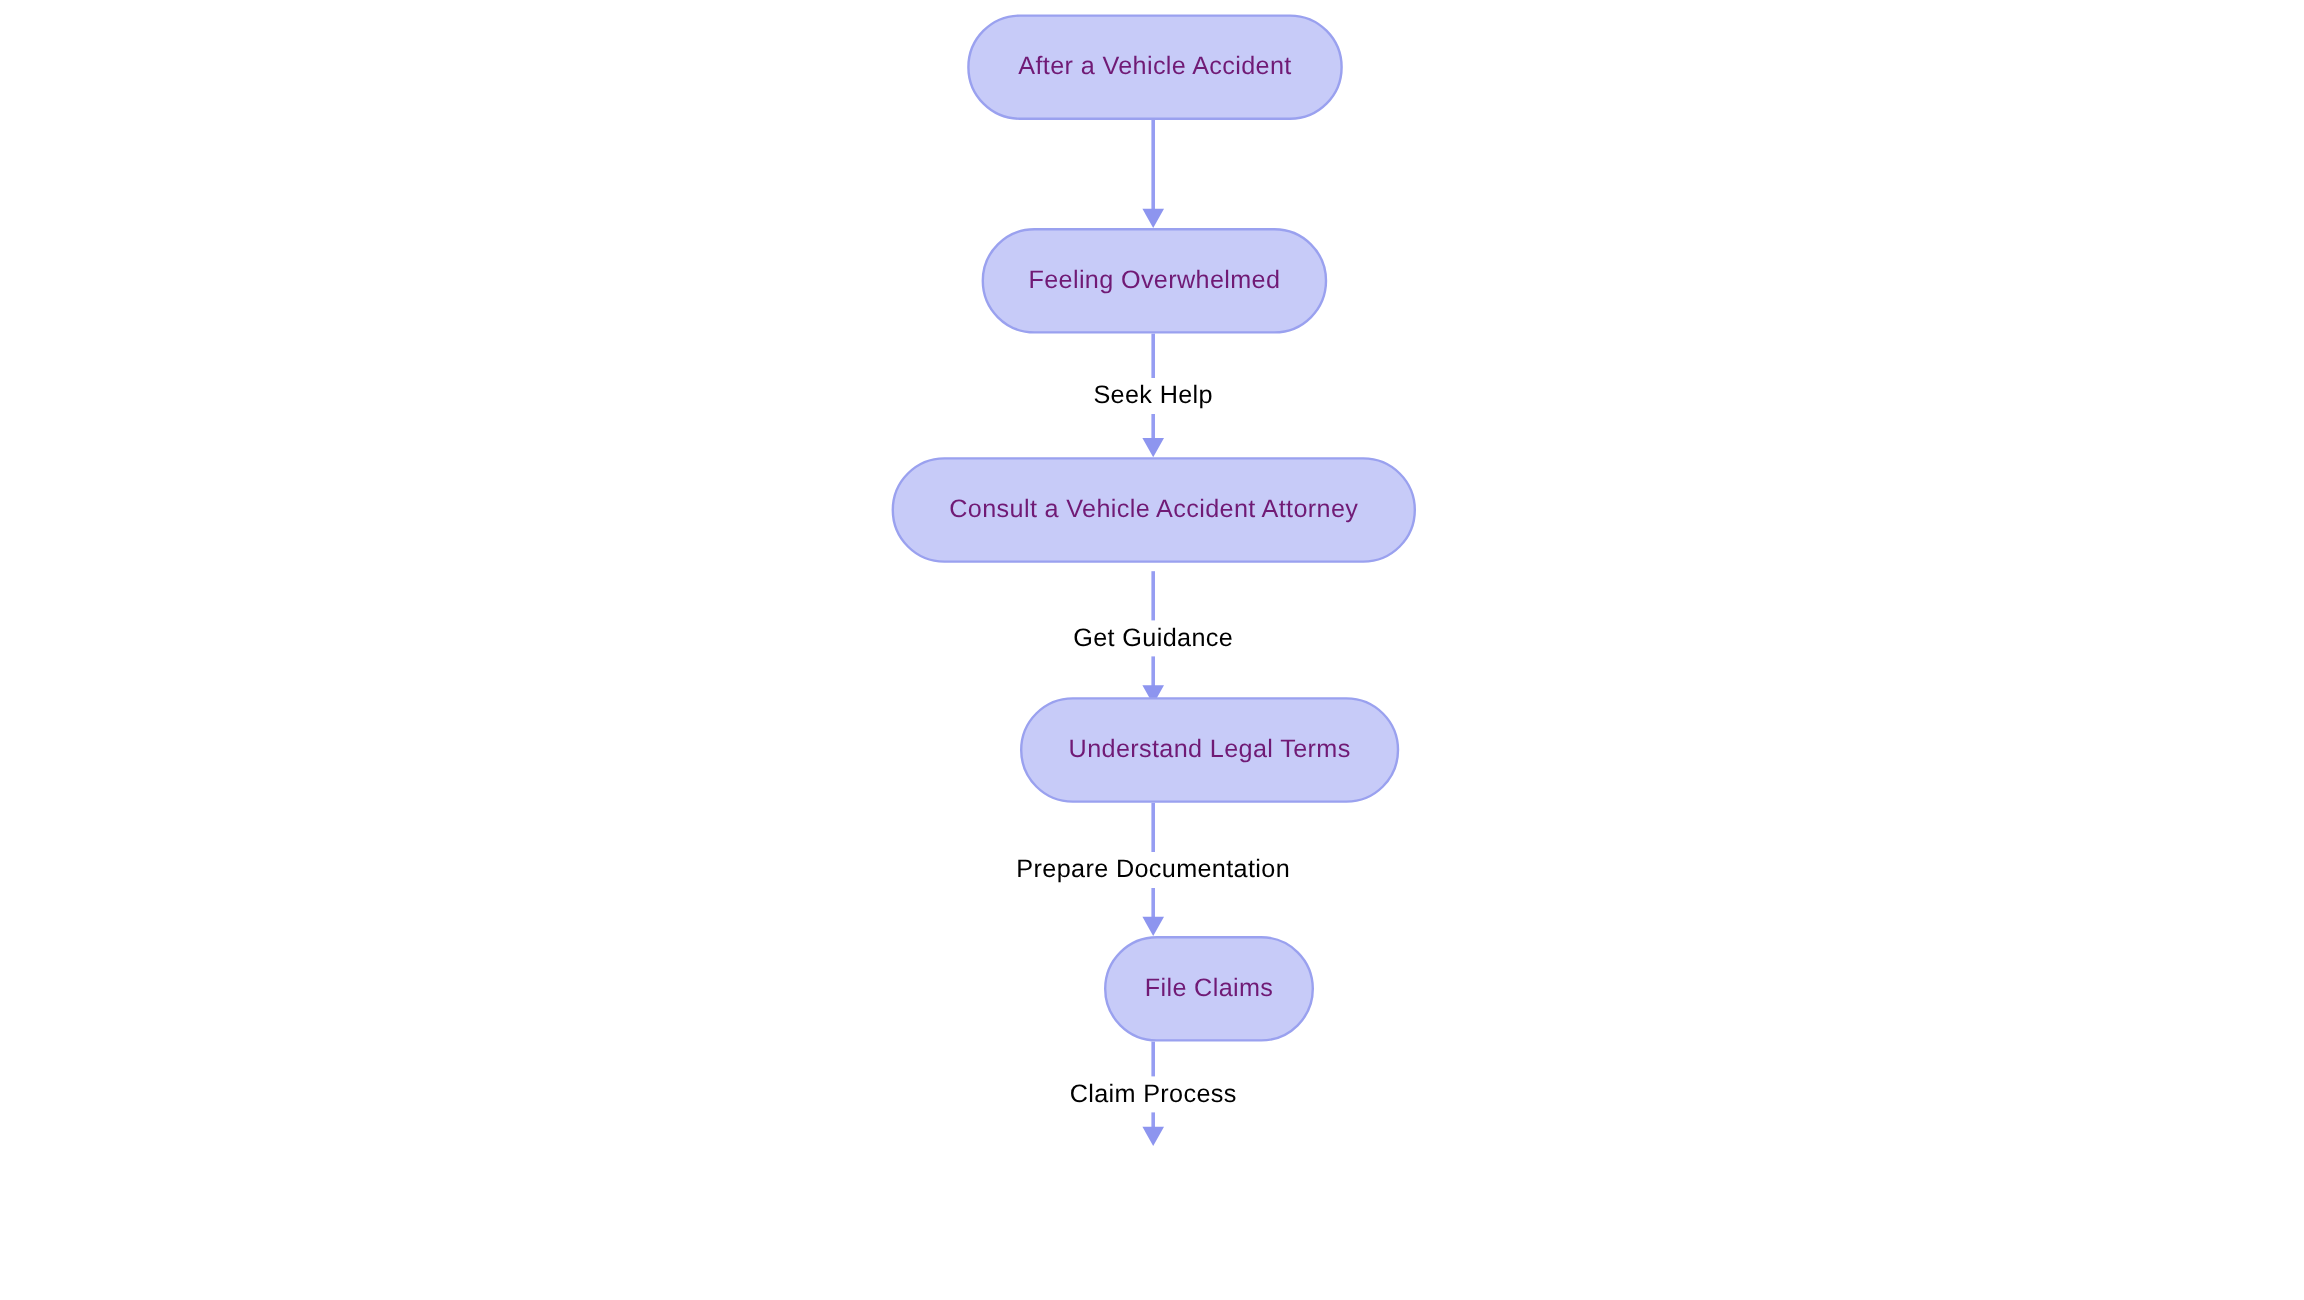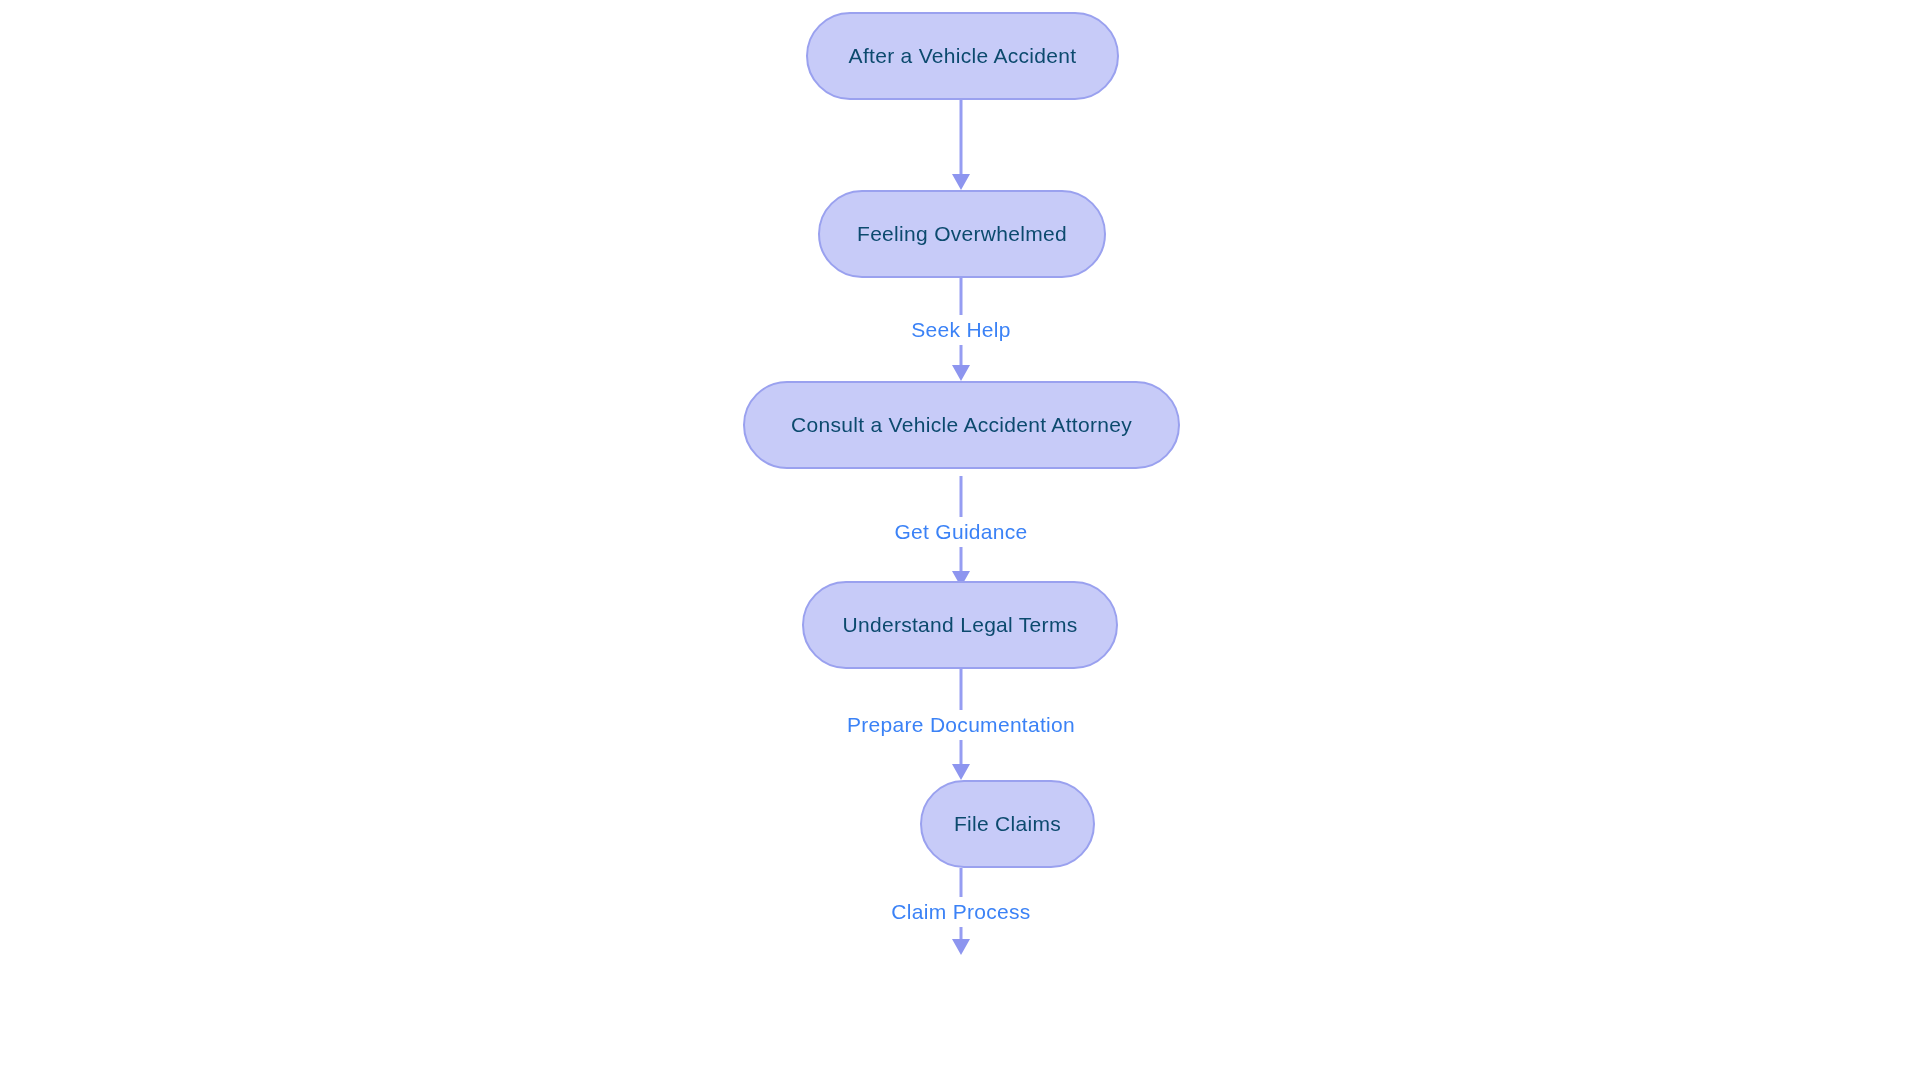--- a/index.html
+++ b/index.html
@@ -19,33 +19,33 @@
     height: 1083px;
     background: #ffffff;
   }
   .node {
     position: absolute;
     height: 88px;
     box-sizing: border-box;
     background: #c7cbf8;
     border: 2px solid #9aa1ef;
     border-radius: 44px;
-    color: #0c4a6e;
+    color: #701a75;
     font-size: 21px;
     letter-spacing: 0.3px;
     display: flex;
     align-items: center;
     justify-content: center;
     text-align: center;
     white-space: nowrap;
   }
   .n1 { left: 806px; top: 12px;  width: 313px; }
   .n2 { left: 818px; top: 190px; width: 288px; }
   .n3 { left: 743px; top: 381px; width: 437px; }
-  .n4 { left: 802px; top: 581px; width: 316px; }
+  .n4 { left: 850px; top: 581px; width: 316px; }
   .n5 { left: 920px; top: 780px; width: 175px; }
   .n6 { left: 808px; top: 978px; width: 305px; }
 
   .edge {
     position: absolute;
     left: 941px;          
     width: 40px;
   }
   .e1 { top: 100px; height: 90px;  }
   .e2 { top: 278px; height: 103px; }
@@ -73,21 +73,21 @@
     border-right: 9px solid transparent;
     border-top: 16px solid #8d95ef;
   }
   .edge-label {
     position: absolute;
     top: 50%;
     left: 50%;
     transform: translate(-50%, -50%);
     background: #ffffff;
     padding: 3px 10px;
-    color: #3b82f6;
+    color: #000000;
     font-size: 21px;
     letter-spacing: 0.3px;
     white-space: nowrap;
   }
 </style>
 </head>
 <body>
 
 <div class="canvas">
 

